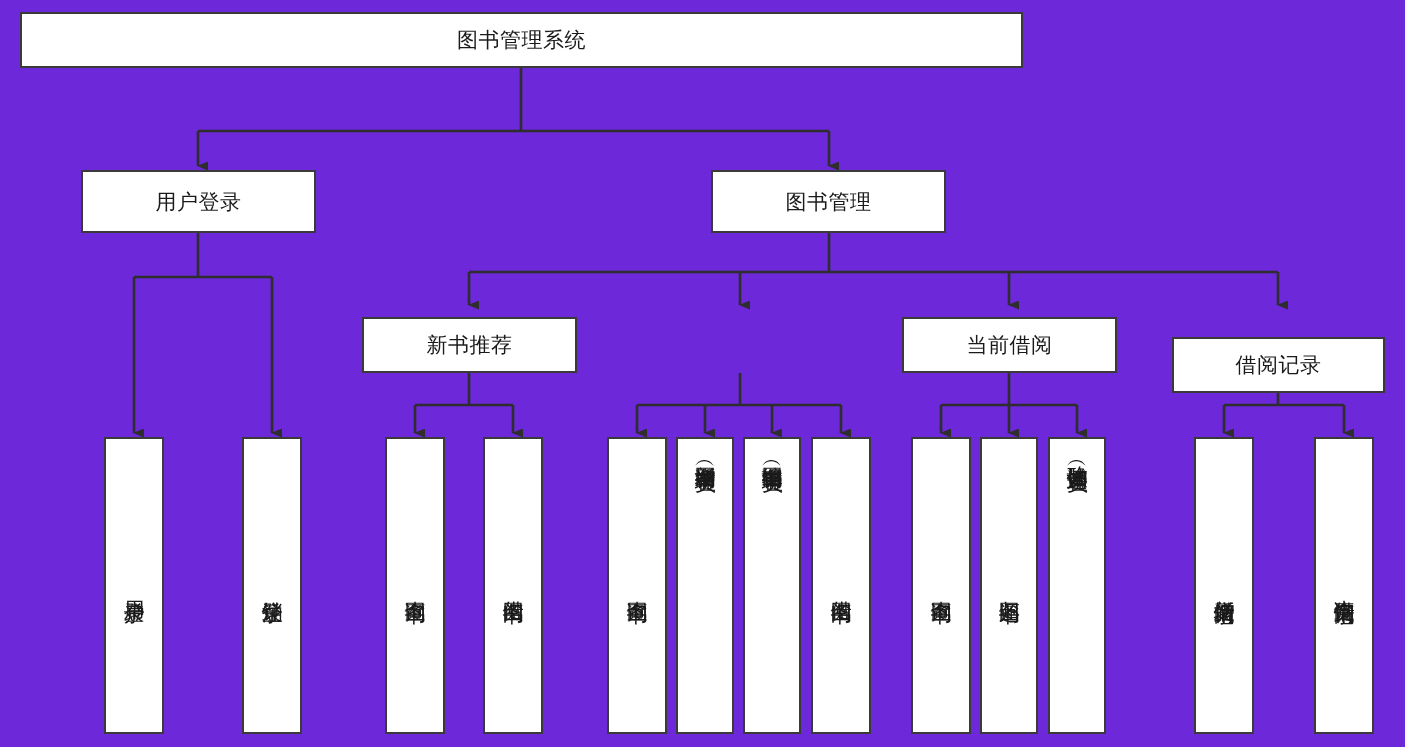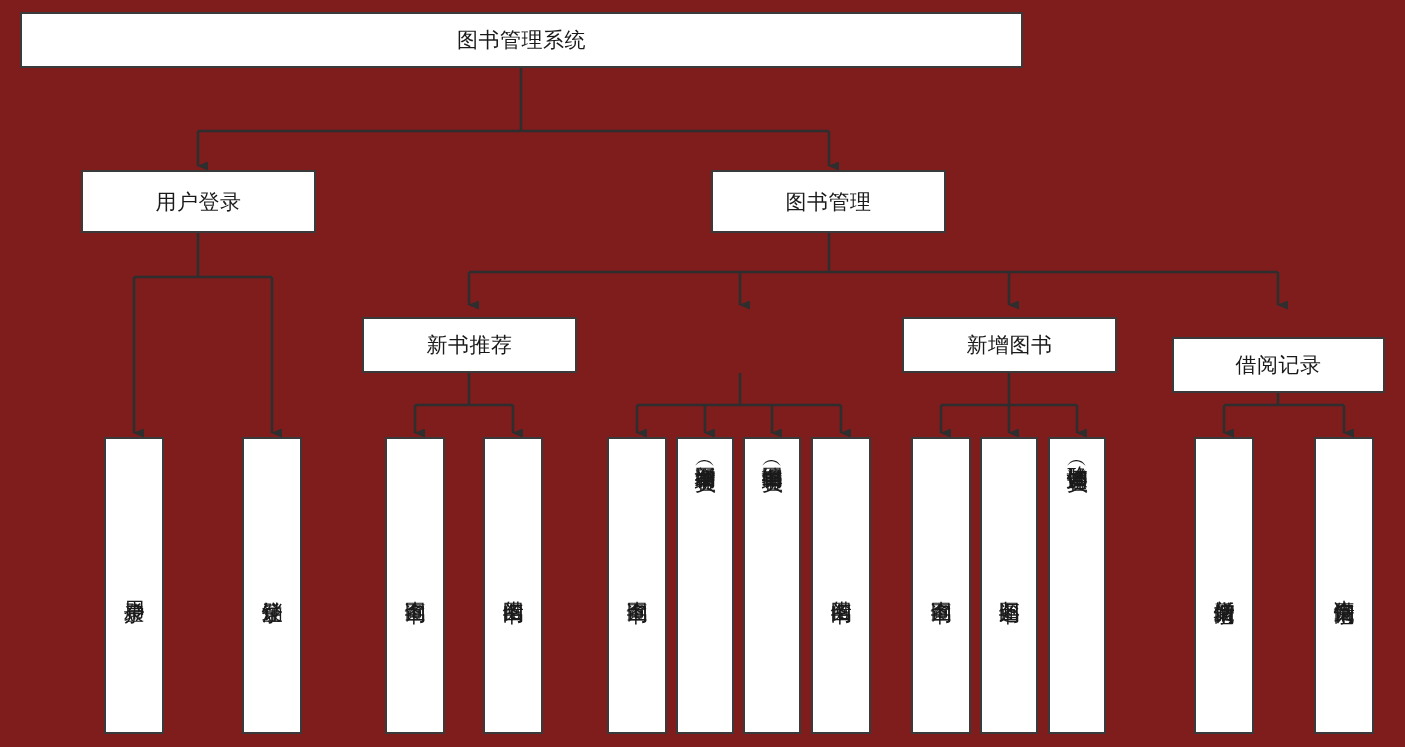--- a/index.html
+++ b/index.html
@@ -10,21 +10,21 @@
   body {
     width: 1405px;
     height: 747px;
     font-family: "Liberation Sans", sans-serif;
     overflow: hidden;
   }
   #diagram-root {
     position: relative;
     width: 1405px;
     height: 747px;
-    background: #7f1d1d;
+    background: #6d28d9;
   }
   svg.edge-layer {
     position: absolute;
     left: 0;
     top: 0;
     width: 1405px;
     height: 747px;
   }
   .node-box {
     position: absolute;
@@ -139,21 +139,21 @@
   <div class="node-box" style="left:711px; top:170px; width:235px; height:63px;">
     <span class="node-label-h">图书管理</span>
   </div>
 
   <div class="node-box" style="left:362px; top:317px; width:215px; height:56px;">
     <span class="node-label-h">新书推荐</span>
   </div>
 
 
   <div class="node-box" style="left:902px; top:317px; width:215px; height:56px;">
-    <span class="node-label-h">新增图书</span>
+    <span class="node-label-h">当前借阅</span>
   </div>
 
   <div class="node-box" style="left:1172px; top:317px; width:213px; height:56px;margin-top:20px;">
     <span class="node-label-h">借阅记录</span>
   </div>
 
   <div class="node-box vertical centered" style="left:104px; top:437px; width:60px; height:297px;">
     <span class="node-label-v">用户登录</span>
   </div>
 

